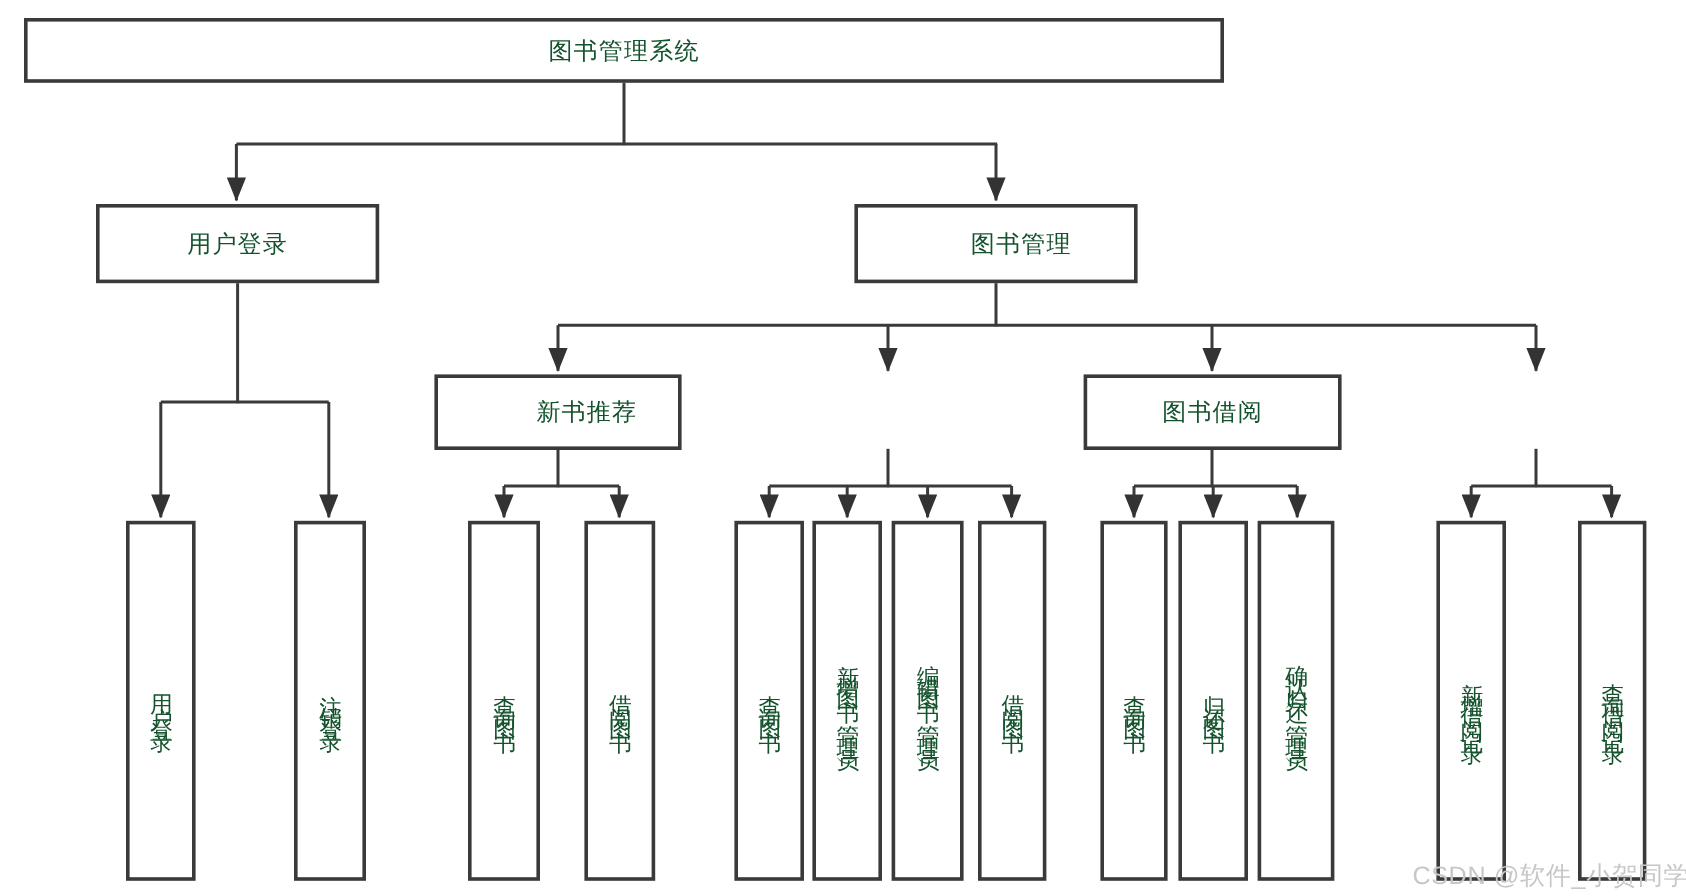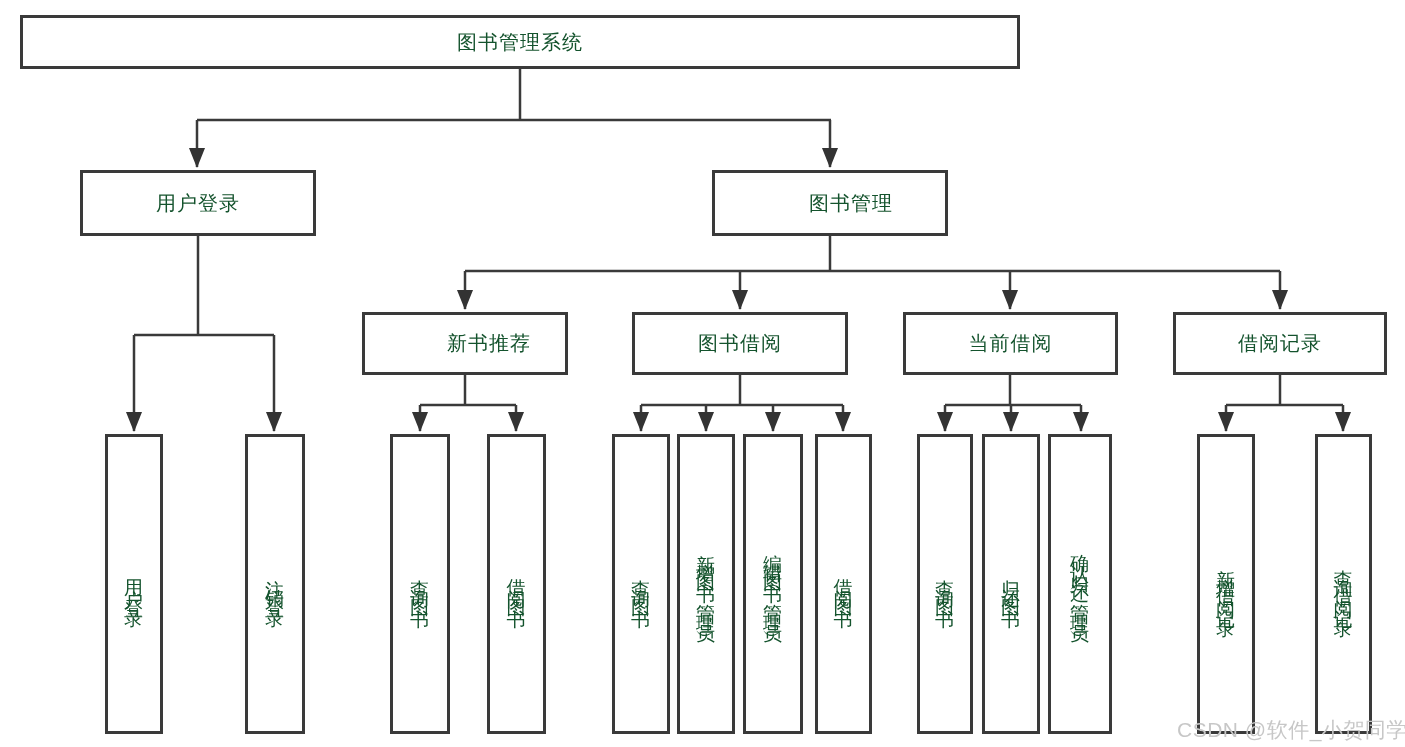--- a/index.html
+++ b/index.html
@@ -140,28 +140,22 @@
   <div class="node h" id="n-user-login">
     <span>用户登录</span>
   </div>
   <div class="node h" id="n-book-mgmt">
     <span>图书管理</span>
   </div>
 
   <div class="node h" id="n-new-book-rec">
     <span>新书推荐</span>
   </div>
-  <div class="node h" id="n-book-borrow">
+  <div class="node h" id="n-current-borrow">
     <span>图书借阅</span>
-  </div>
-  <div class="node h" id="n-current-borrow">
-    <span>当前借阅</span>
-  </div>
-  <div class="node h" id="n-borrow-records">
-    <span>借阅记录</span>
   </div>
 
   <div class="node v leaf" id="l-user-login">
     <span>用户登录</span>
   </div>
   <div class="node v leaf" id="l-logout">
     <span>注销登录</span>
   </div>
   <div class="node v leaf" id="l-query-book-1">
     <span>查询图书</span>

